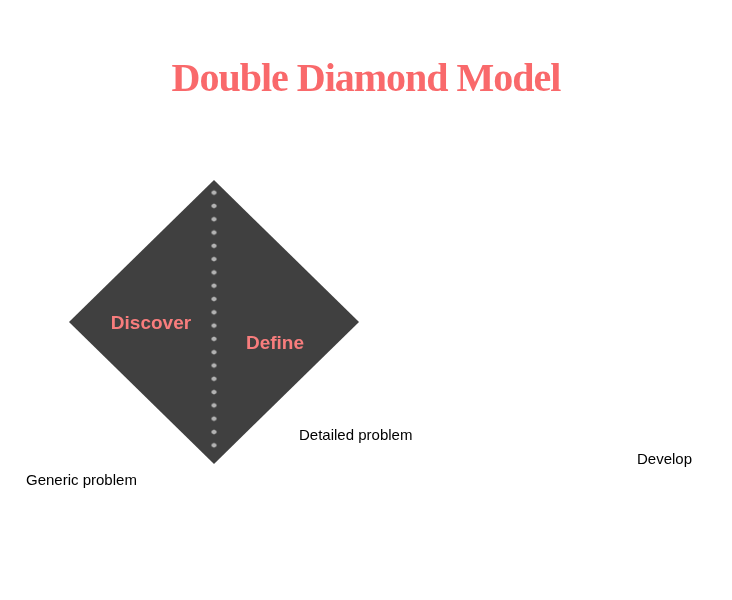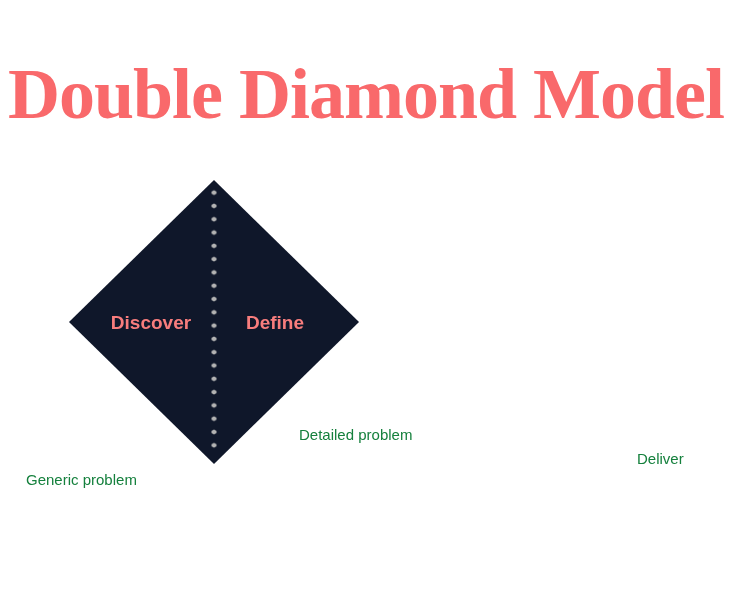--- a/index.html
+++ b/index.html
@@ -17,31 +17,31 @@
   }
   .title {
     position: absolute;
     top: 58px;
     left: 0;
     width: 732px;
     margin: 0;
     text-align: center;
     font-family: "Liberation Serif", "DejaVu Serif", serif;
     font-weight: 700;
-    font-size: 72px;
+    font-size: 40px;
     line-height: 1.0;
     letter-spacing: -1px;
     color: #F9696B;
   }
   .diamond {
     position: absolute;
     top: 180px;
     width: 290px;
     height: 284px;
-    background: #0f172a;
+    background: #404040;
     -webkit-clip-path: polygon(50% 0, 100% 50%, 50% 100%, 0 50%);
     clip-path: polygon(50% 0, 100% 50%, 50% 100%, 0 50%);
   }
   .diamond.left  { left: 69px; }
   .diamond.right { left: 361px; }
   .dotline {
     position: absolute;
     left: 50%;
     top: 6px;
     height: 266px;
@@ -54,25 +54,25 @@
   .phase {
     position: absolute;
     top: 143px;
     transform: translate(-50%, -50%);
     font-weight: 700;
     font-size: 19px;
     color: #F87D7D;
     white-space: nowrap;
   }
   .phase.first  { left: 82px; }
-  .phase.second { left: 206px; }
+  .phase.second { left: 206px; margin-top: 20px; }
   .caption {
     position: absolute;
     font-size: 15px;
-    color: #15803d;
+    color: #000000;
     white-space: nowrap;
   }
   .caption.generic  { left: 26px;  top: 471px; }
   .caption.detailed { left: 299px; top: 426px; }
   .caption.solution { left: 637px; top: 450px; }
 </style>
 </head>
 <body>
 
 <div class="canvas">
@@ -83,15 +83,15 @@
     <div class="dotline"></div>
     <span class="phase first">Discover</span>
     <span class="phase second">Define</span>
   </div>
 
 
   <span class="caption generic">Generic problem</span>
 
   <span class="caption detailed">Detailed problem</span>
 
-  <span class="caption solution">Deliver</span>
+  <span class="caption solution">Develop</span>
 
 </div>
 
 </body></html>

